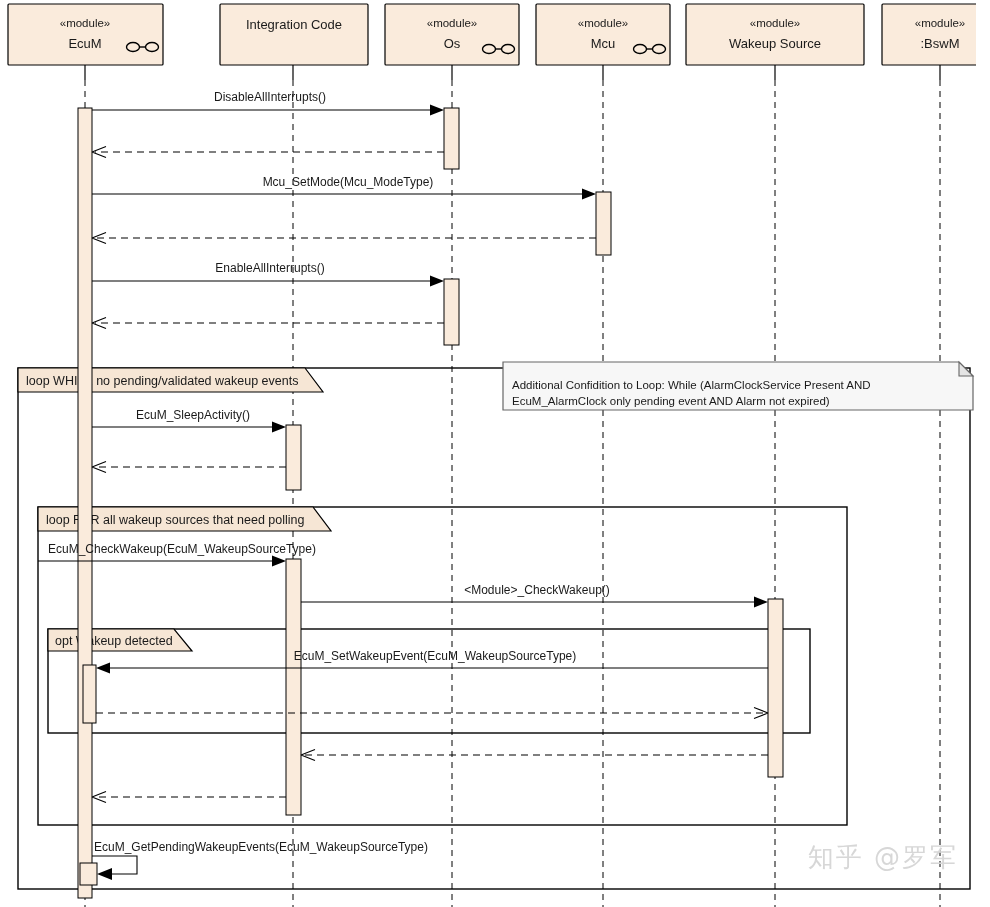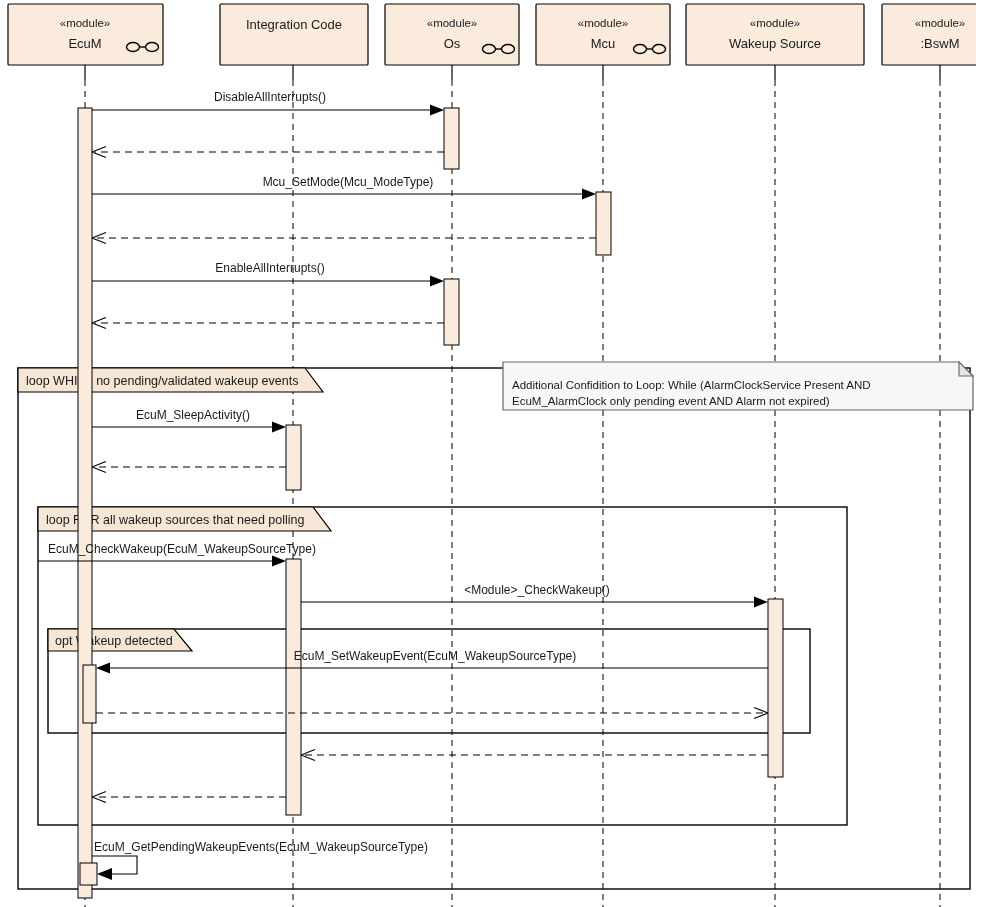--- a/index.html
+++ b/index.html
@@ -286,13 +286,14 @@
 
     <g>
       <path class="note-box" d="M503,362 L959,362 L973,376 L973,410 L503,410 Z"></path>
       <path class="note-fold" d="M959,362 L959,376 L973,376 Z"></path>
       <text class="t-note" x="512" y="389">Additional Confidition to  Loop: While (AlarmClockService Present AND</text>
       <text class="t-note" x="512" y="405">EcuM_AlarmClock only pending event AND Alarm not expired)</text>
     </g>
 
   </svg>
 
+  <div class="watermark">知乎 @罗军</div>
 </div>
 
 </body></html>

